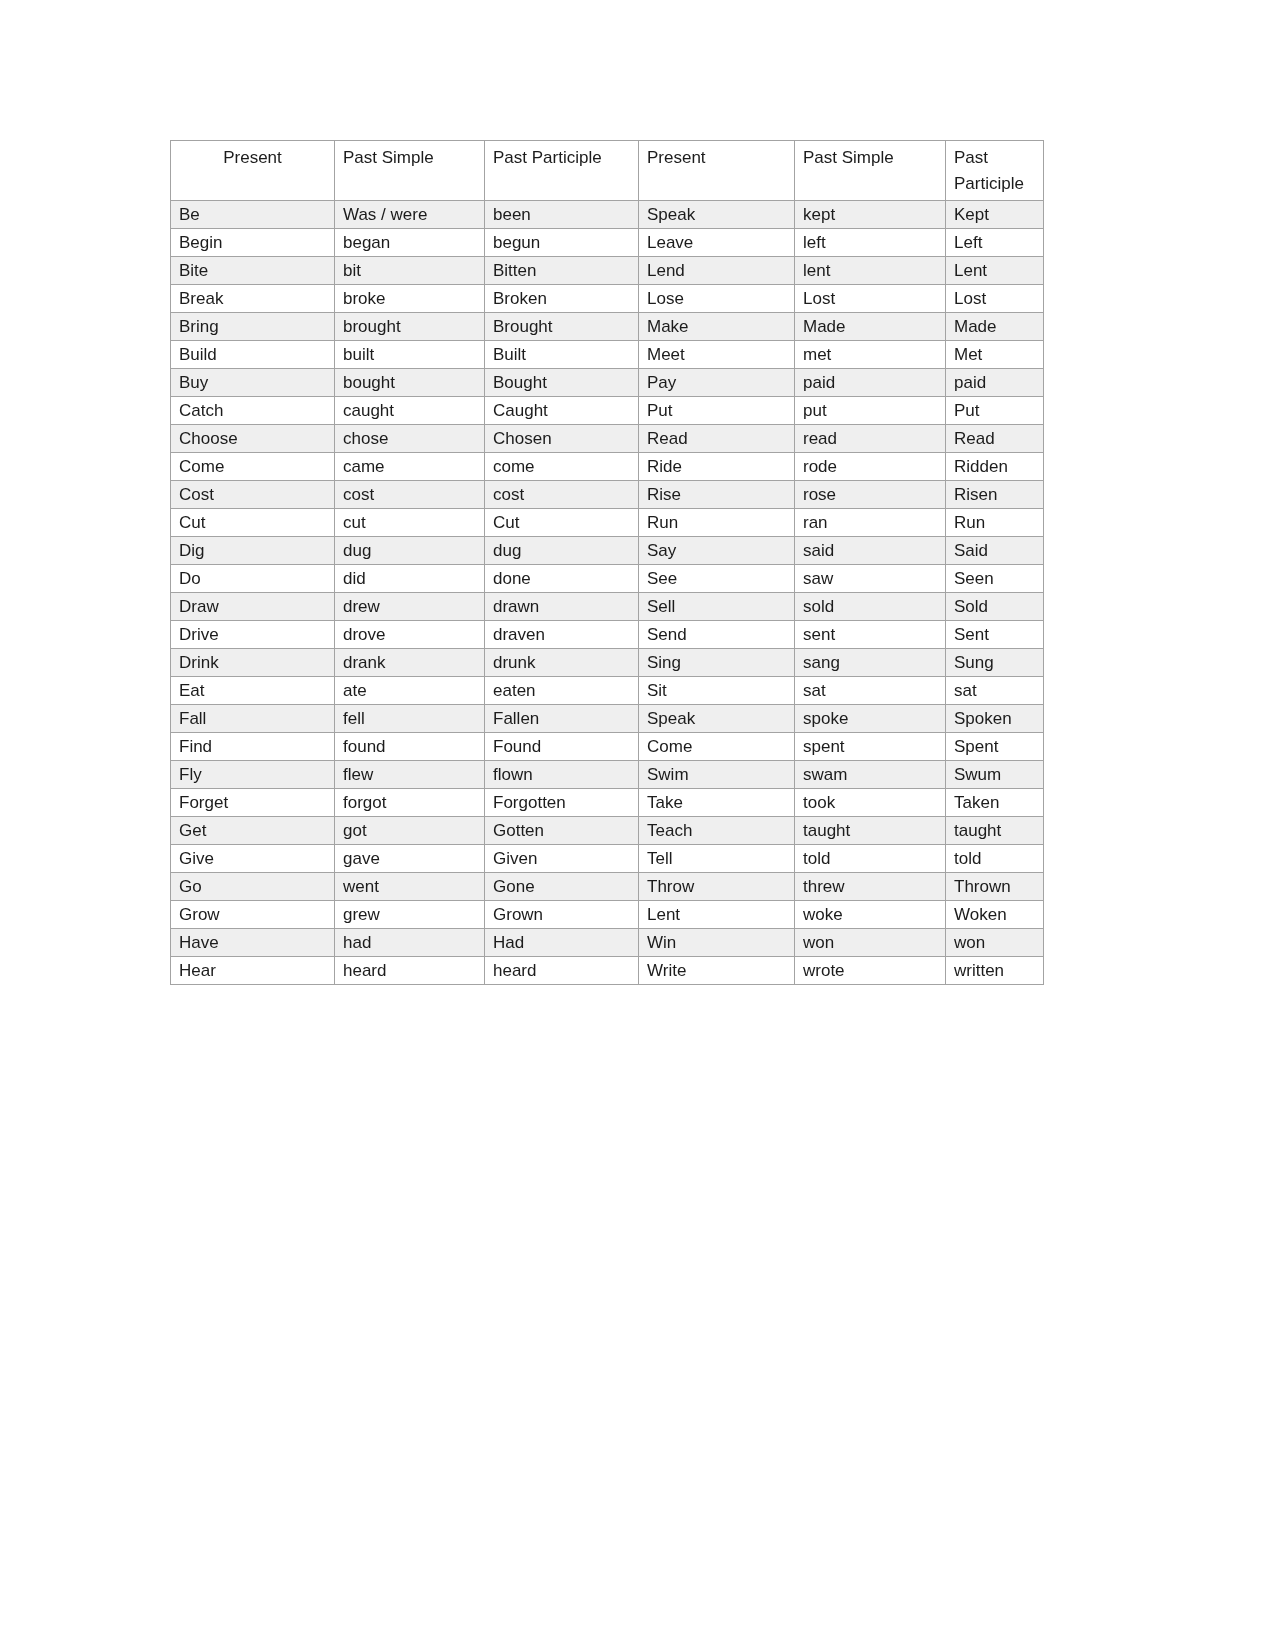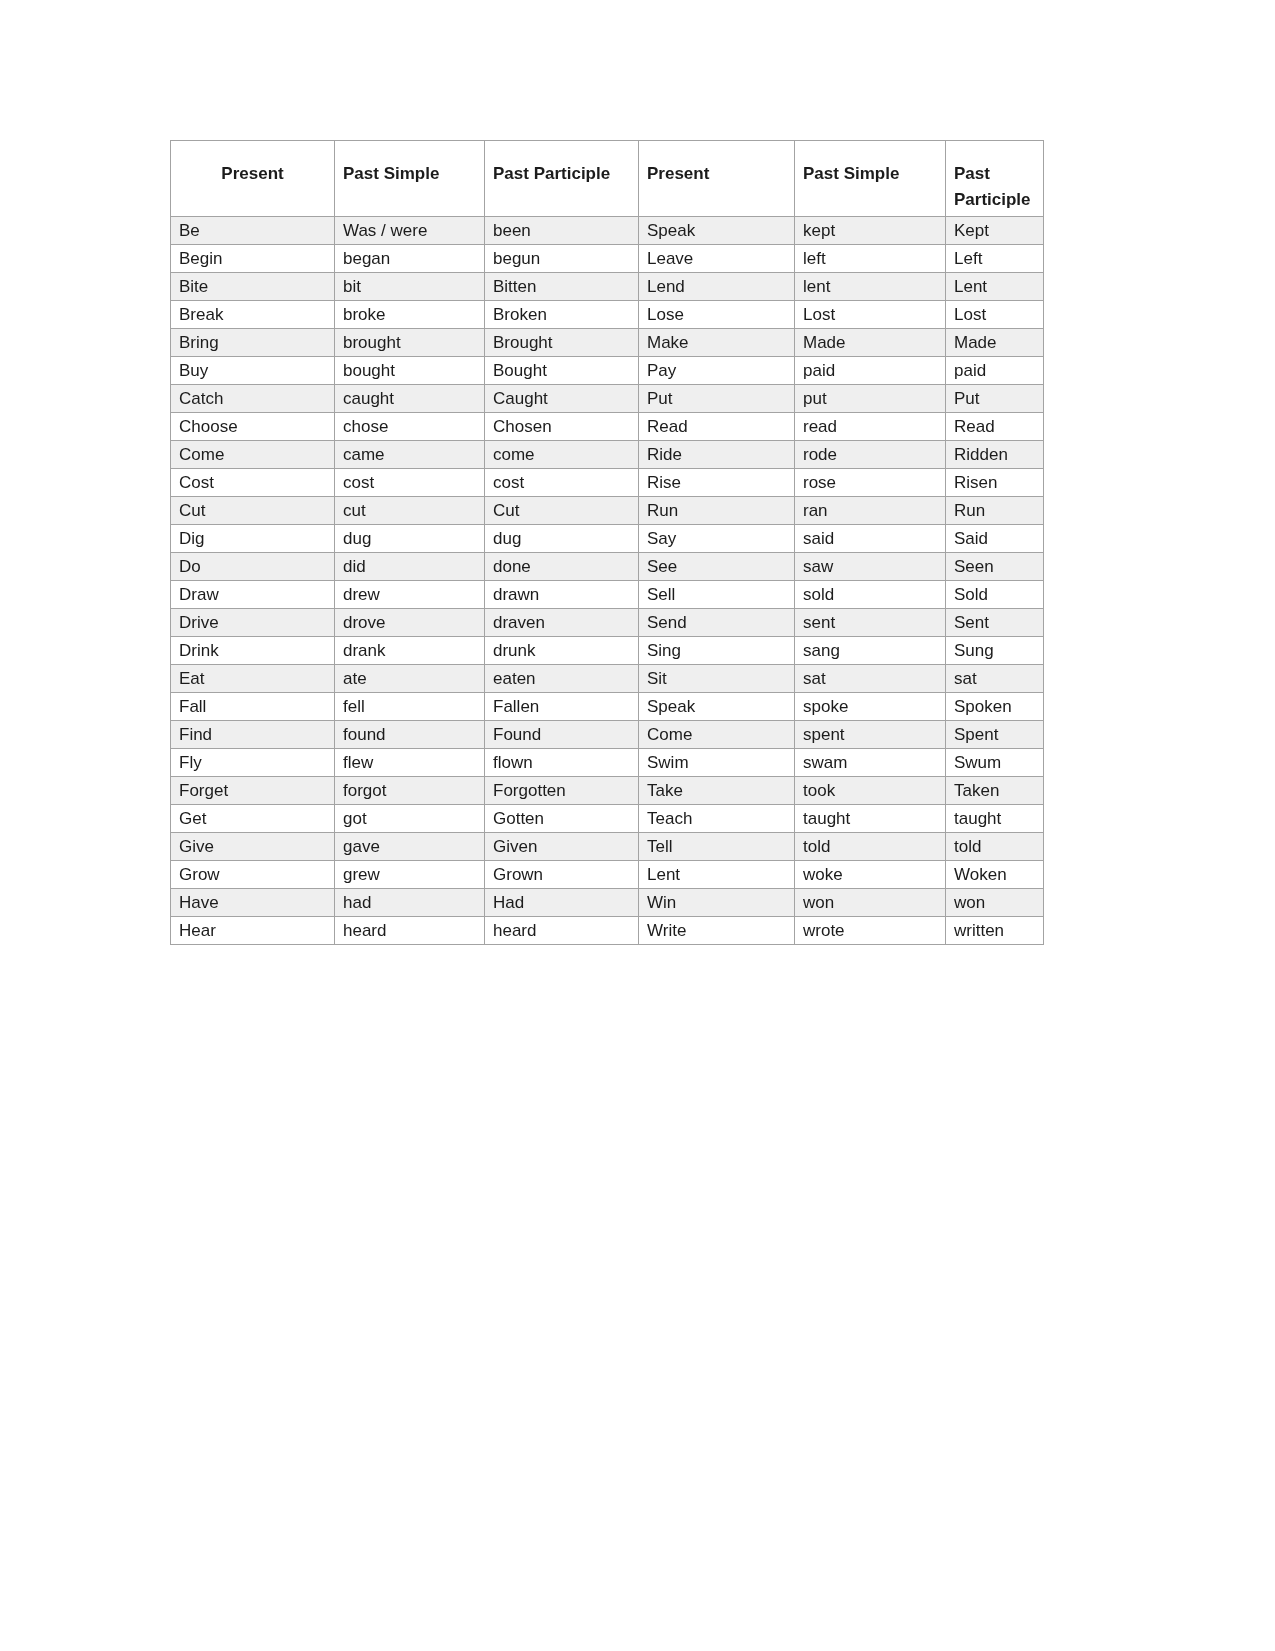--- a/index.html
+++ b/index.html
@@ -39,23 +39,23 @@
   .doc-table col.c6 { width: 98px; }
   .doc-table th, .doc-table td {
     border: 1px solid var(--border);
     padding: 2px 8px 2px 8px;
     vertical-align: top;
     overflow: hidden;
     white-space: nowrap;
   }
   .doc-table thead th {
     height: 56px;
-    font-weight: bold;
+    font-weight: normal;
     text-align: left;
-    padding-top: 20px;
+    padding-top: 4px;
     line-height: 1.55;
     white-space: normal;
   }
   .doc-table thead th.center { text-align: center; }
   .doc-table tbody td {
     height: 27px;
     line-height: 23px;
   }
   .doc-table tbody tr:nth-child(odd) td {
     background: var(--stripe);
@@ -121,20 +121,28 @@
       </tr>
       <tr>
         <td class="verb">Bring</td>
         <td>brought</td>
         <td>Brought</td>
         <td class="verb">Make</td>
         <td>Made</td>
         <td>Made</td>
       </tr>
       <tr>
+        <td class="verb">Build</td>
+        <td>built</td>
+        <td>Built</td>
+        <td class="verb">Meet</td>
+        <td>met</td>
+        <td>Met</td>
+      </tr>
+      <tr>
         <td class="verb">Buy</td>
         <td>bought</td>
         <td>Bought</td>
         <td class="verb">Pay</td>
         <td>paid</td>
         <td>paid</td>
       </tr>
       <tr>
         <td class="verb">Catch</td>
         <td>caught</td>
@@ -265,20 +273,28 @@
       </tr>
       <tr>
         <td class="verb">Give</td>
         <td>gave</td>
         <td>Given</td>
         <td class="verb">Tell</td>
         <td>told</td>
         <td>told</td>
       </tr>
       <tr>
+        <td class="verb">Go</td>
+        <td>went</td>
+        <td>Gone</td>
+        <td class="verb">Throw</td>
+        <td>threw</td>
+        <td>Thrown</td>
+      </tr>
+      <tr>
         <td class="verb">Grow</td>
         <td>grew</td>
         <td>Grown</td>
         <td class="verb">Lent</td>
         <td>woke</td>
         <td>Woken</td>
       </tr>
       <tr>
         <td class="verb">Have</td>
         <td>had</td>

